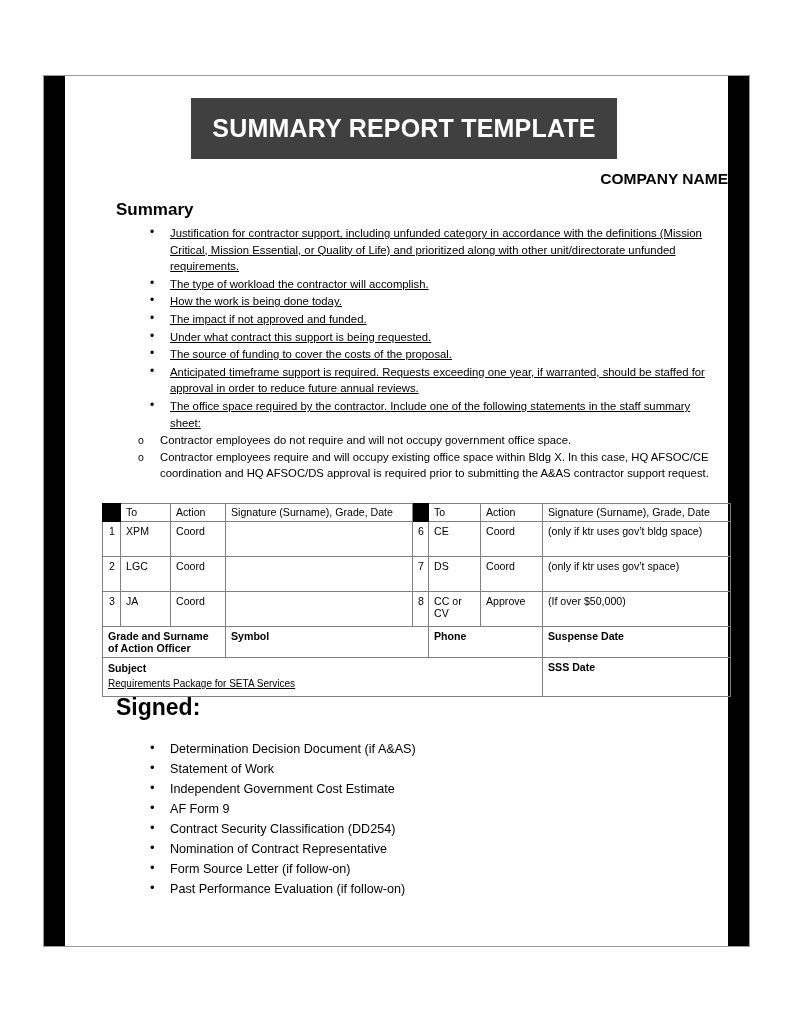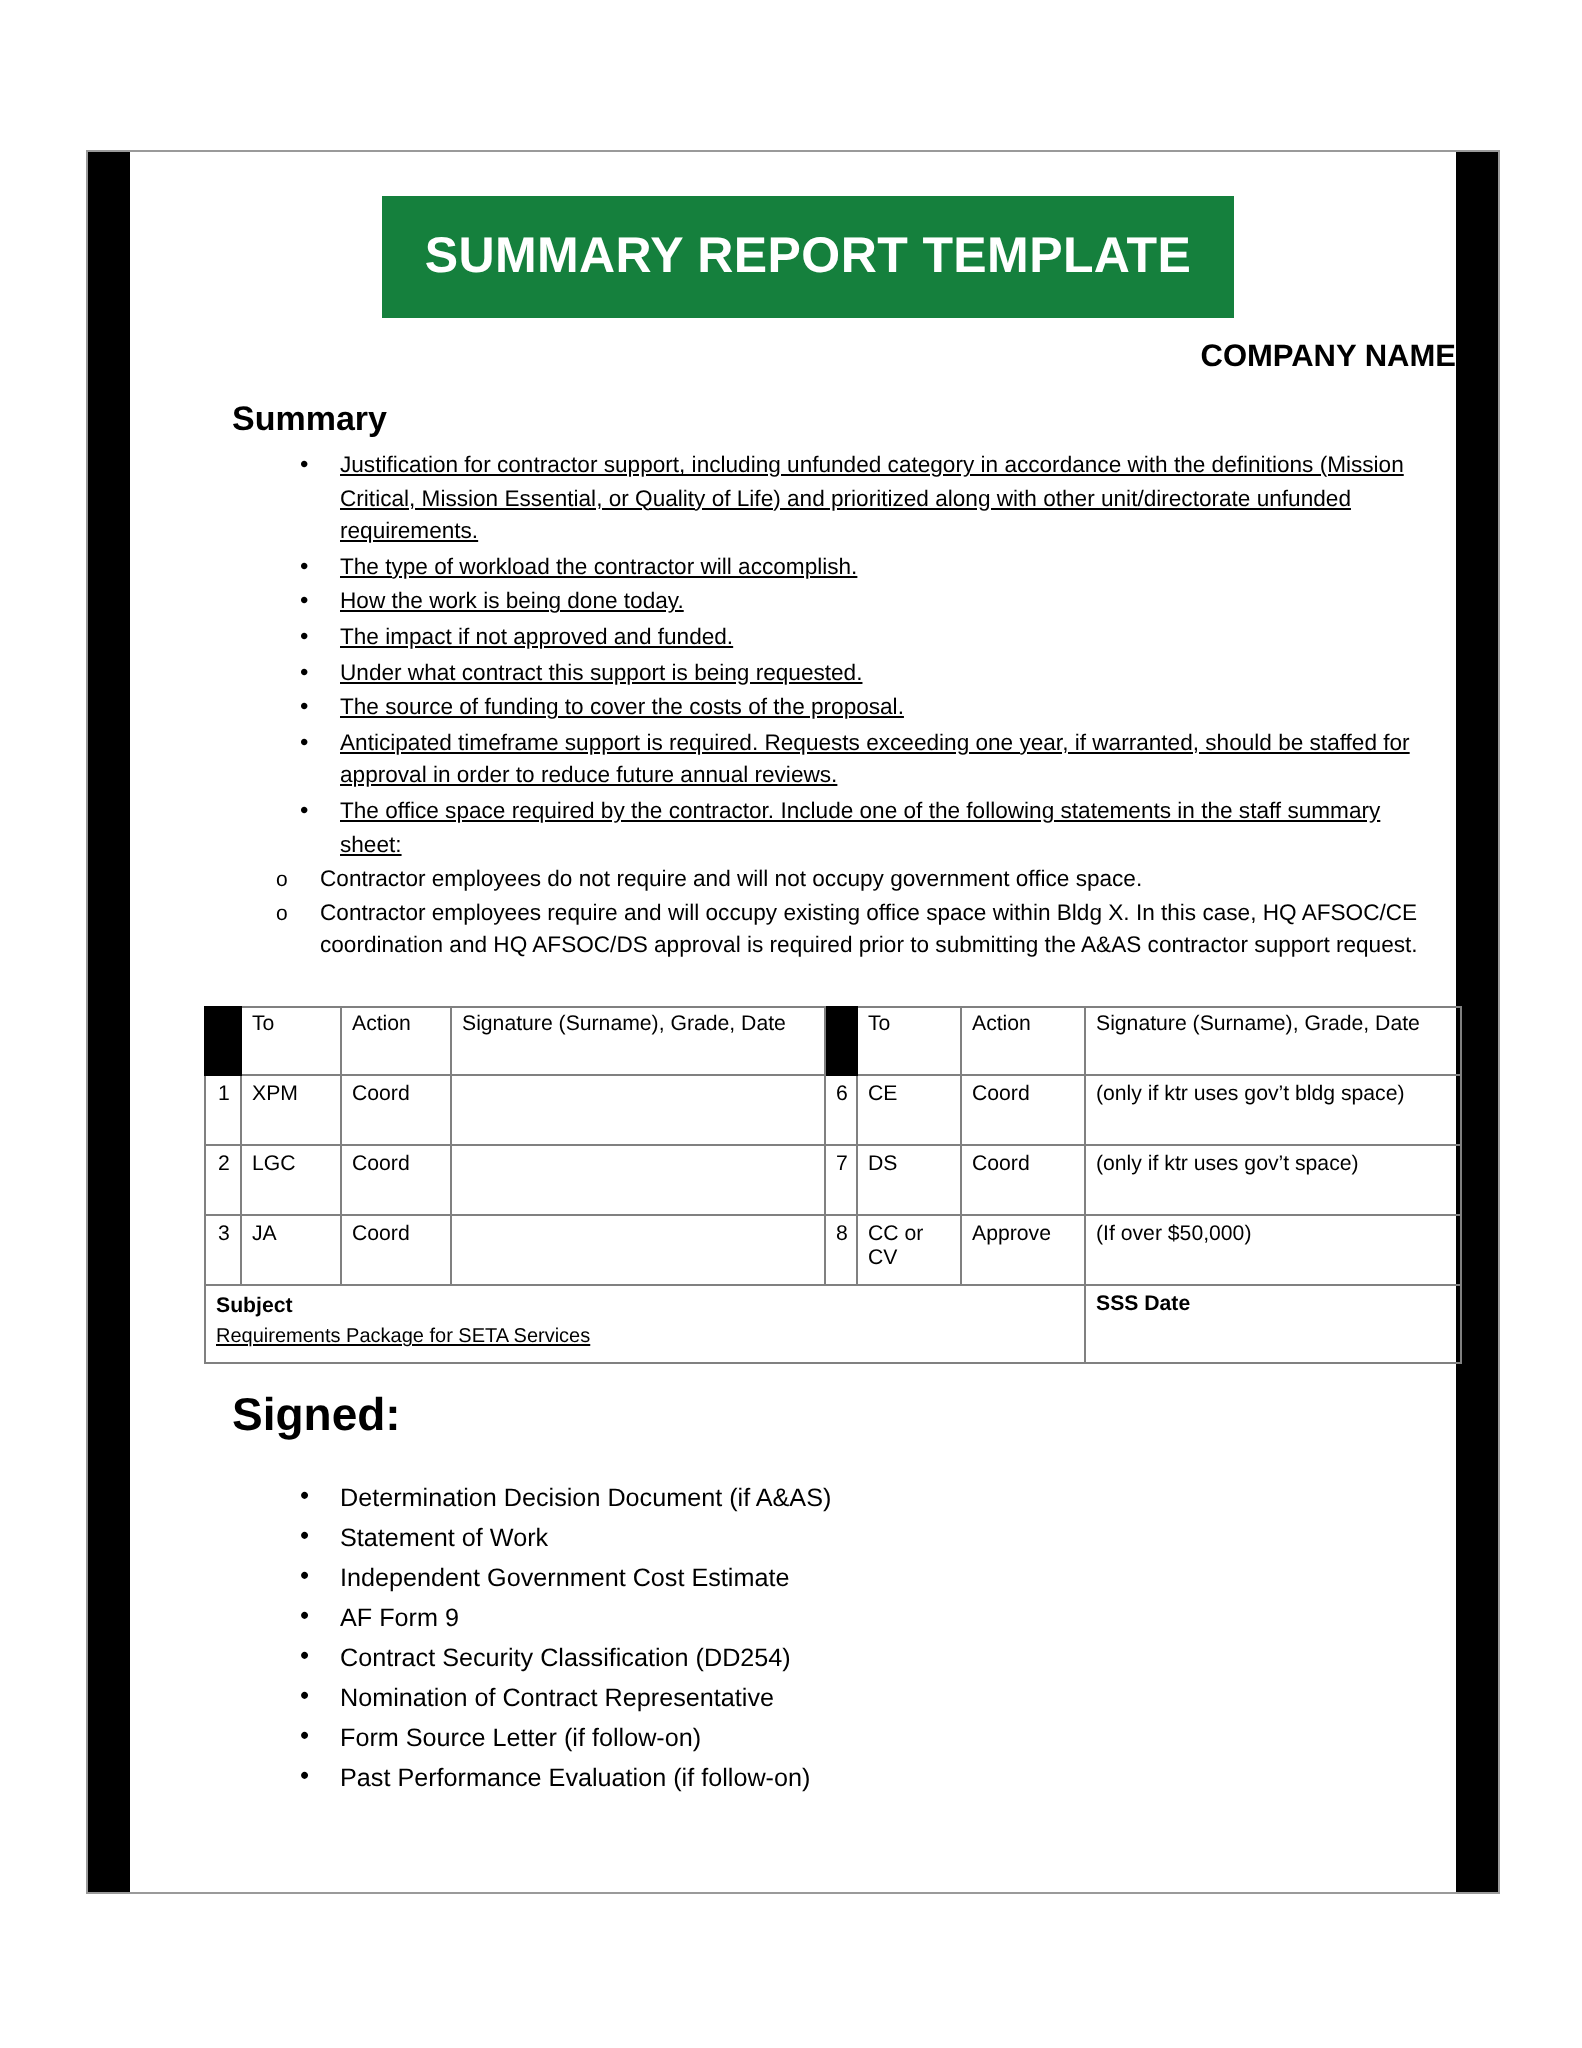--- a/index.html
+++ b/index.html
@@ -45,21 +45,21 @@
     bottom: 0;
   }
 
   
   #title-banner {
     position: absolute;
     left: 126px;
     top: 22px;
     width: 426px;
     height: 61px;
-    background: #15803d;
+    background: #404040;
     display: flex;
     align-items: center;
     justify-content: center;
   }
   #title-banner .title-text {
     color: #ffffff;
     font-size: 25px;
     font-weight: bold;
     letter-spacing: 0.2px;
   }
@@ -141,21 +141,21 @@
     border: 1px solid #808080;
     padding: 3px 4px 3px 5px;
     vertical-align: top;
     height: 14px;
   }
   td.blk {
     background: #000000;
     border-color: #000000 !important;
   }
   td.num  { text-align: center; padding-left: 0; padding-right: 0; }
-  tr.hdr td { height: 13px; padding-top: 2px; padding-bottom: 18px; }
+  tr.hdr td { height: 13px; padding-top: 2px; padding-bottom: 2px; }
   tr.datarow td { height: 28px; }
   .mid-gap { border-left: 1px solid #808080; }
   tr.footrow td { height: 13px; font-weight: bold; }
   td.subject-cell { height: 36px; margin-top: 44px; }
   .subject-label { font-weight: bold; font-size: 10.6px; line-height: 14px; }
   .subject-value { font-weight: normal; font-size: 10px; line-height: 18px; text-decoration: underline; }
   .sss-label { font-weight: bold; font-size: 10.6px; }
 
   
   #signed-section {
@@ -271,20 +271,26 @@
             <td class="num">3</td>
             <td>JA</td>
             <td>Coord</td>
             <td></td>
             <td class="num mid-gap">8</td>
             <td>CC or CV</td>
             <td>Approve</td>
             <td>(If over $50,000)</td>
           </tr>
 
+          <tr class="footrow">
+            <td colspan="3">Grade and Surname of Action Officer</td>
+            <td colspan="2">Symbol</td>
+            <td colspan="2">Phone</td>
+            <td>Suspense Date</td>
+          </tr>
 
           <tr>
             <td colspan="7" class="subject-cell">
               <div class="subject-label">Subject</div>
               <div class="subject-value">Requirements Package for SETA Services</div>
             </td>
             <td class="subject-cell">
               <div class="sss-label">SSS Date</div>
             </td>
           </tr>

